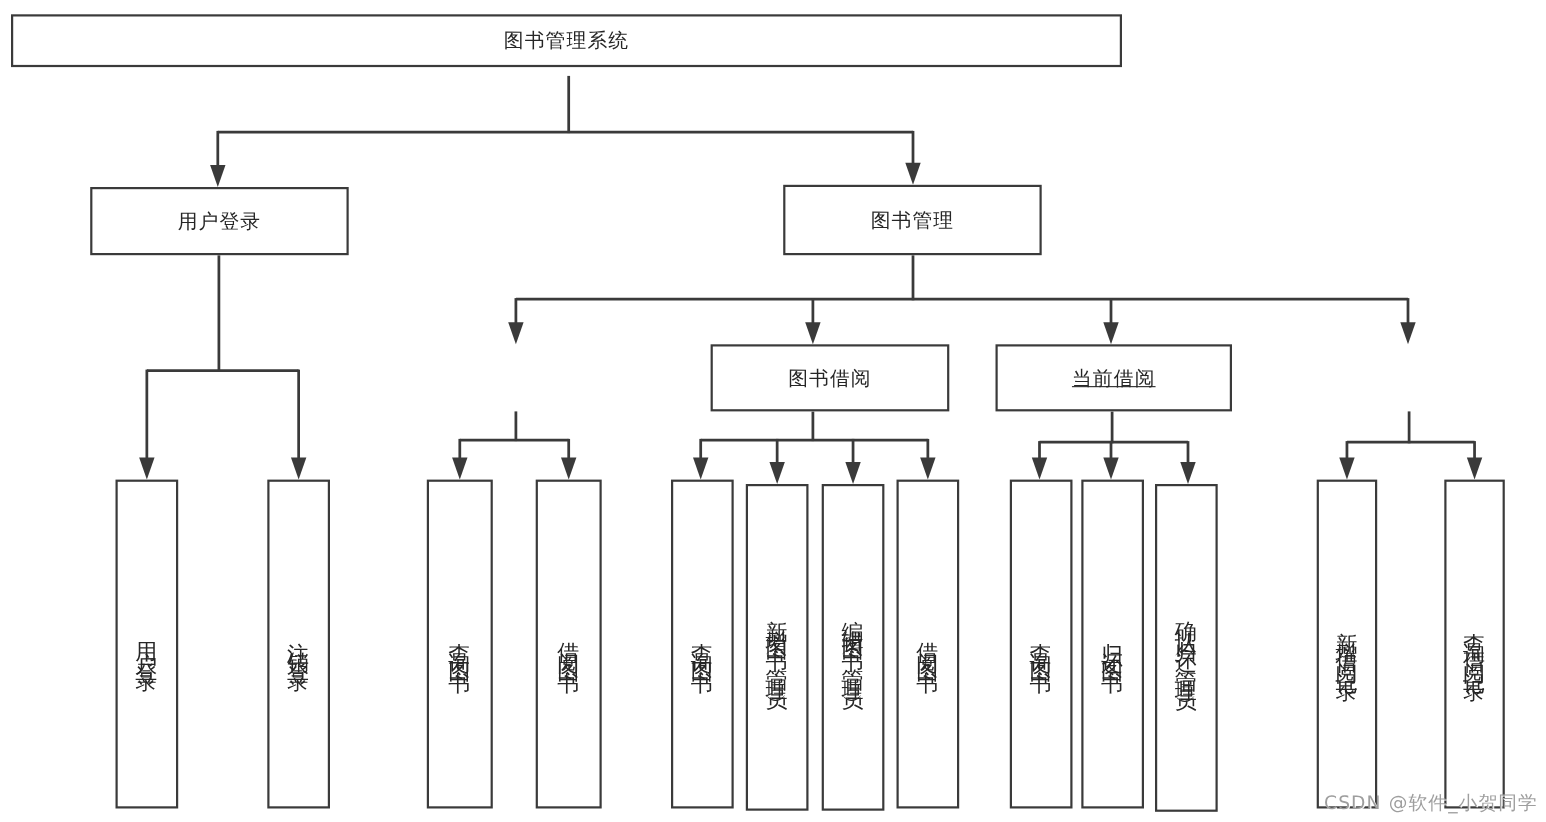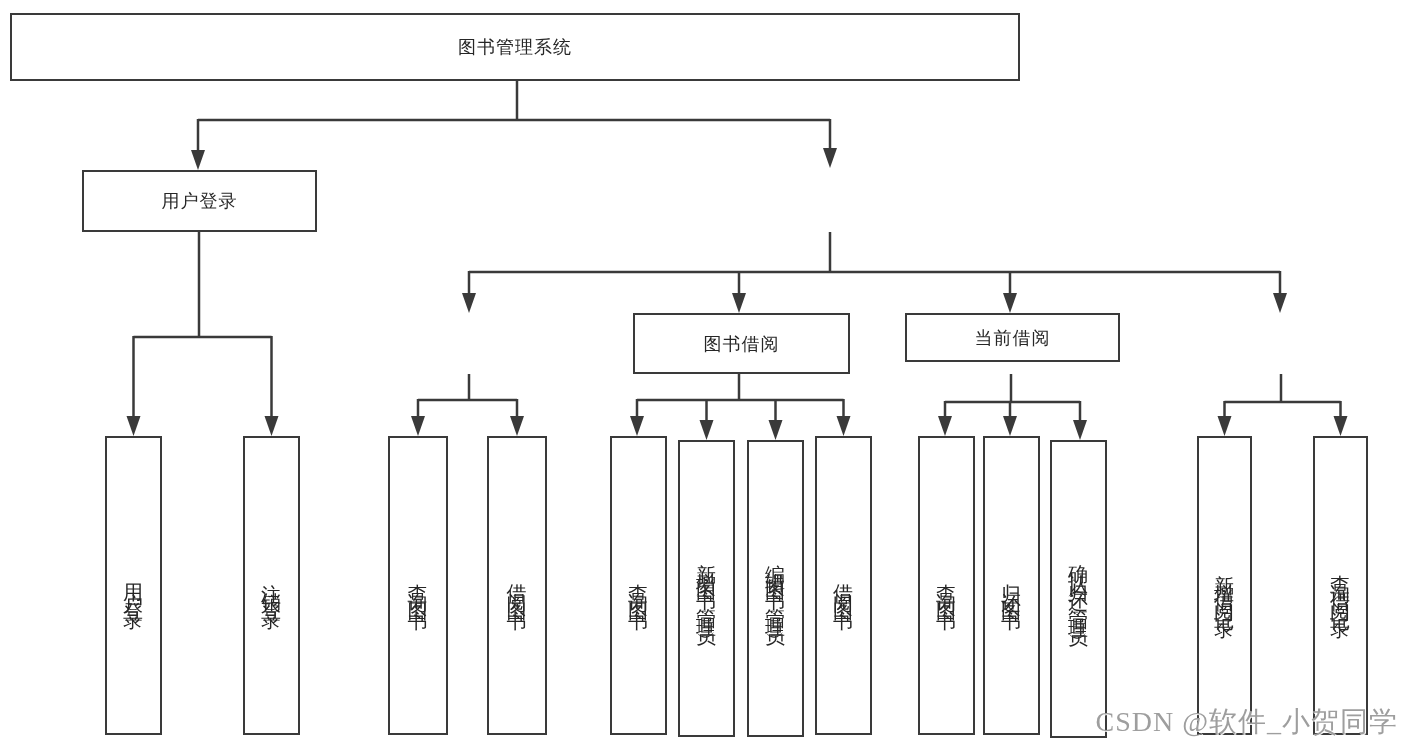--- a/index.html
+++ b/index.html
@@ -37,50 +37,49 @@
   .leaf{top:436px;width:57px;height:299px;}
   .vtext{
     writing-mode:vertical-rl;
     text-orientation:mixed;
     font-size:20px;
     letter-spacing:9px;
     line-height:1;
     white-space:nowrap;
   }
   
-  #n-root{left:10px;top:13px;width:1010px;height:68px;}
+  #n-root{left:10px;top:13px;width:1010px;height:48px;}
   #n-user-login{left:82px;top:170px;width:235px;height:62px;}
   #n-book-mgmt{left:712px;top:168px;width:235px;height:64px;}
   #n-new-book-rec{left:362px;top:313px;width:215px;height:61px;}
-  #n-book-borrow{left:633px;top:313px;width:217px;height:61px;}
-  #n-current-borrow{left:905px;top:313px;width:215px;height:49px;}
+  #n-book-borrow{left:646px;top:313px;width:217px;height:61px;}
+  #n-current-borrow{left:905px;top:313px;width:215px;height:61px;text-decoration:underline;}
   #n-borrow-record{left:1172px;top:313px;width:218px;height:61px;}
   #n-leaf-user-login{left:105px;}
   #n-leaf-logout{left:243px;}
   #n-nb-query{left:388px;width:60px;}
   #n-nb-borrow{left:487px;width:60px;}
   #n-bb-query{left:610px;}
   #n-bb-add{left:678px;top:440px;height:297px;}
   #n-bb-edit{left:747px;top:440px;height:297px;}
   #n-bb-borrow{left:815px;}
   #n-cb-query{left:918px;}
   #n-cb-return{left:983px;}
   #n-cb-confirm{left:1050px;top:440px;height:298px;}
   #n-br-add{left:1197px;width:55px;}
   #n-br-query{left:1313px;width:55px;}
   .watermark{
     position:absolute;
     right:7px;bottom:6px;
     z-index:5;
-    font-size:28px;
+    font-size:17px;
     color:var(--watermark);
     text-shadow:1px 1px 0 rgba(255,255,255,0.9);
     letter-spacing:1px;
     white-space:nowrap;
-    font-family:Liberation Serif, serif;
   }
 </style>
 </head>
 <body>
 
 <div class="stage">
 
   <svg class="wires" width="1405" height="747" viewBox="0 0 1405 747">
 
     <g>
@@ -157,20 +156,23 @@
     </g>
   </svg>
 
   <div class="node" id="n-root">
     <span class="hlabel">图书管理系统</span>
   </div>
 
   <div class="node" id="n-user-login">
     <span class="hlabel">用户登录</span>
   </div>
+  <div class="node" id="n-book-mgmt">
+    <span class="hlabel">图书管理</span>
+  </div>
 
   <div class="node" id="n-book-borrow">
     <span class="hlabel">图书借阅</span>
   </div>
   <div class="node" id="n-current-borrow">
     <span class="hlabel">当前借阅</span>
   </div>
 
   <div class="node leaf" id="n-leaf-user-login">
     <span class="vtext">用户登录</span>

